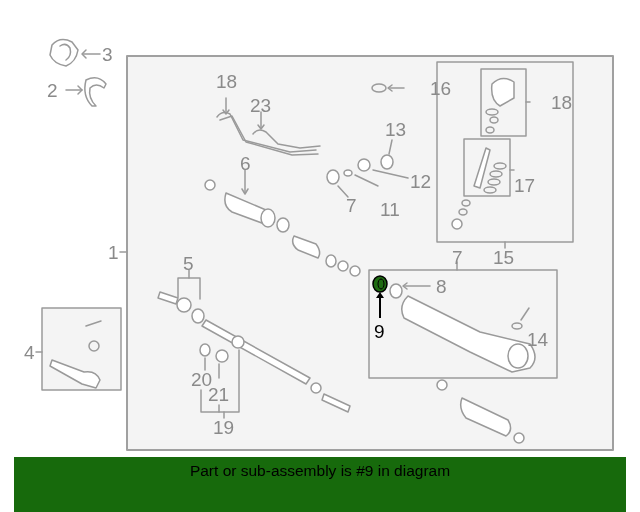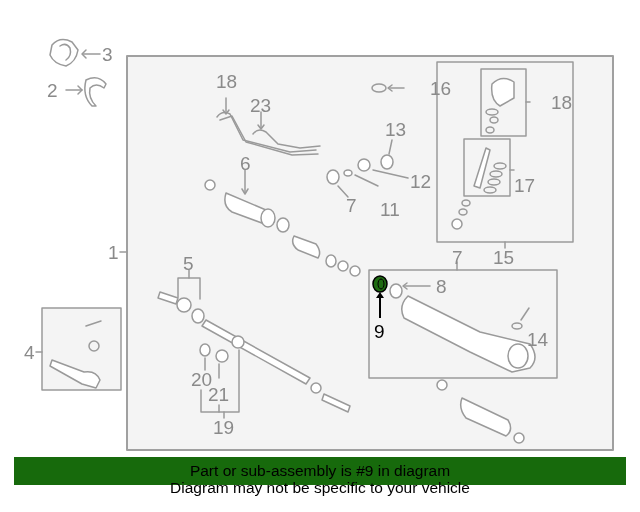--- a/index.html
+++ b/index.html
@@ -1,20 +1,20 @@
 <!DOCTYPE html>
 <html><head>
 <meta charset="utf-8">
 <style>
   html, body { margin:0; padding:0; background:#ffffff; }
   body { width:640px; height:512px; position:relative; overflow:hidden; font-family:"Liberation Sans", sans-serif; }
   #diagram { position:absolute; left:0; top:0; width:640px; height:460px; }
   .callout { position:absolute; color:#8a8a8a; font-size:19px; line-height:1; font-family:"Liberation Sans", sans-serif; }
   .callout.hl { color:#000; }
-  #banner { position:absolute; left:14px; top:457px; width:612px; height:28px; background:#176a0c; color:#000;
+  #banner { position:absolute; left:14px; top:457px; width:612px; height:56px; background:#176a0c; color:#000;
             text-align:center; font-size:15.5px; line-height:17px; padding-top:5px; box-sizing:border-box; }
   #banner div { white-space:nowrap; }
 </style>
 </head>
 <body>
 
 <div id="diagram">
   <svg width="640" height="460" viewBox="0 0 640 460" xmlns="http://www.w3.org/2000/svg">
     <g fill="none" stroke="#9a9a9a" stroke-width="1.5" stroke-linecap="round" stroke-linejoin="round">
 
@@ -154,14 +154,13 @@
   <span class="callout" style="left:530px;top:93px;margin-left:21px;">18</span>
   <span class="callout" style="left:213px;top:418px;">19</span>
   <span class="callout" style="left:191px;top:370px;">20</span>
   <span class="callout" style="left:208px;top:385px;">21</span>
   <span class="callout" style="left:216px;top:72px;">18</span>
   <span class="callout" style="left:250px;top:96px;">23</span>
 </div>
 
 <div id="banner">
   <div>Part or sub-assembly is #9 in diagram</div>
-  <div>Diagram may not be specific to your vehicle</div>
 </div>
 
 </body></html>

